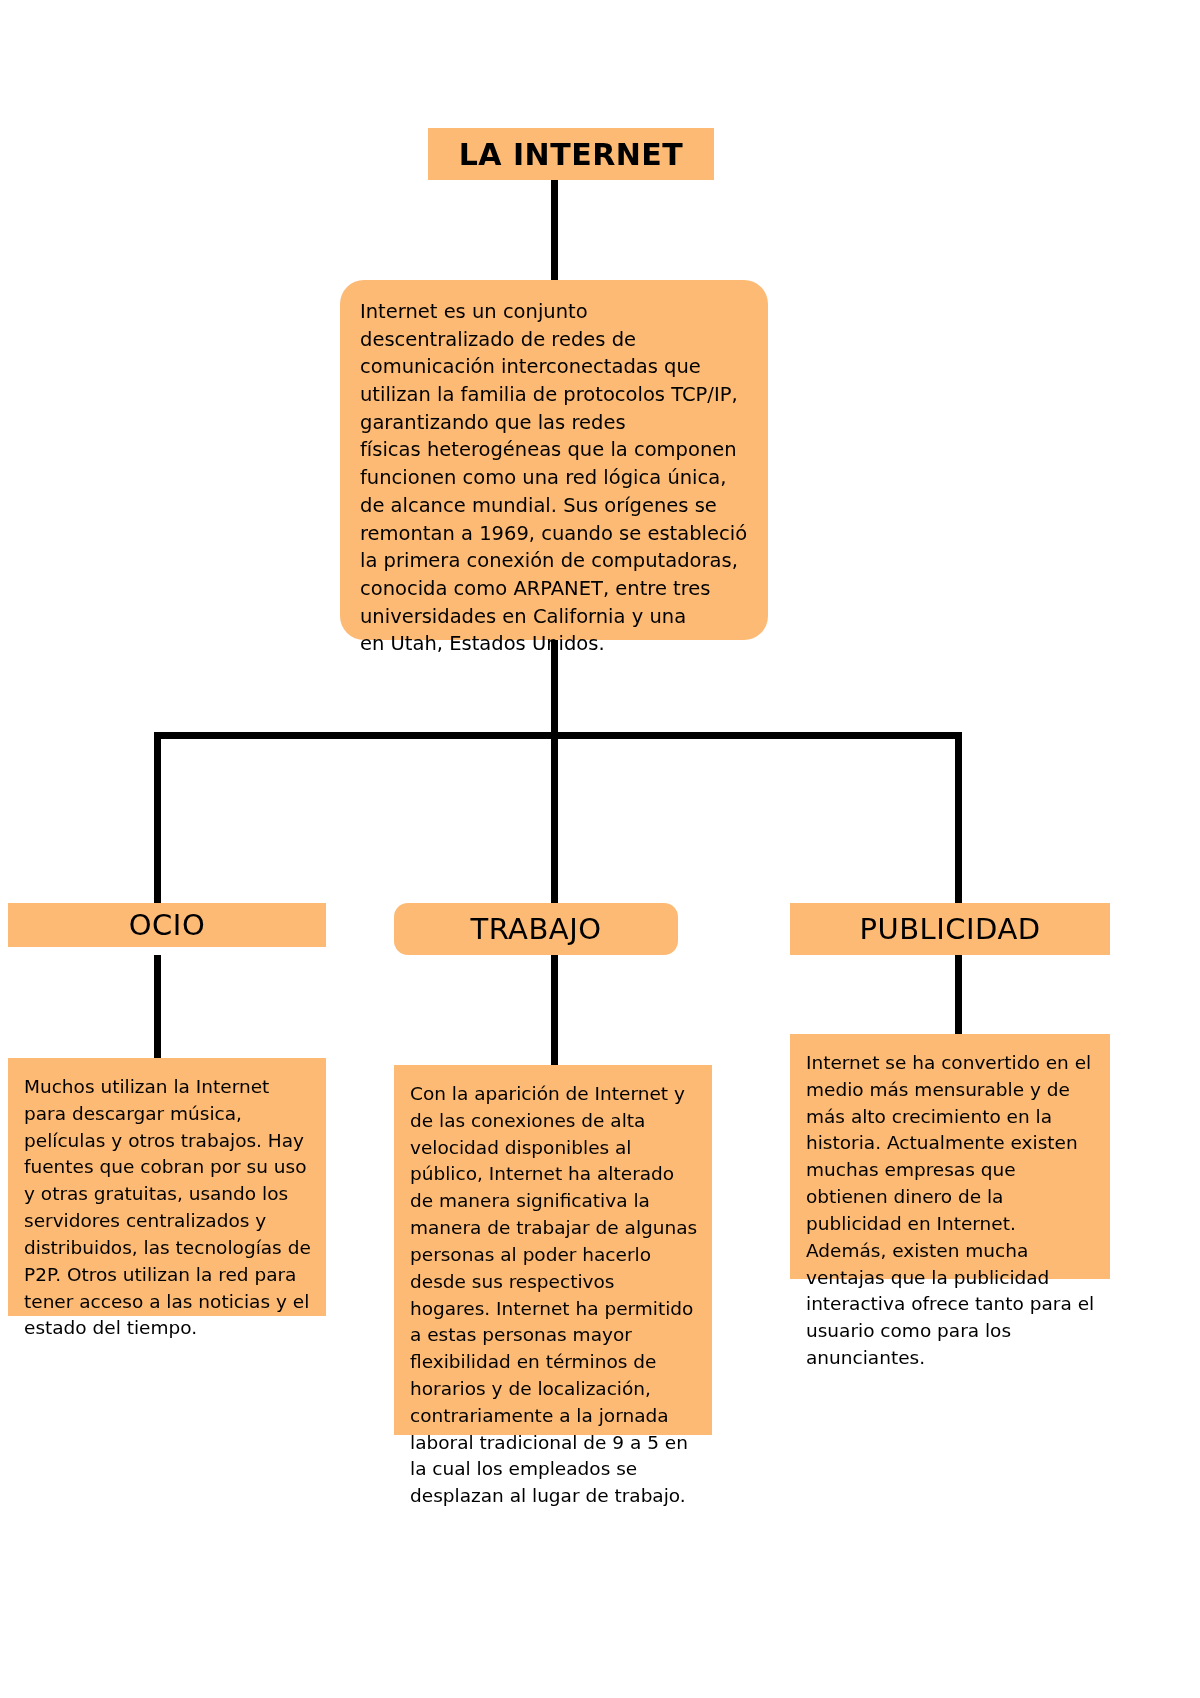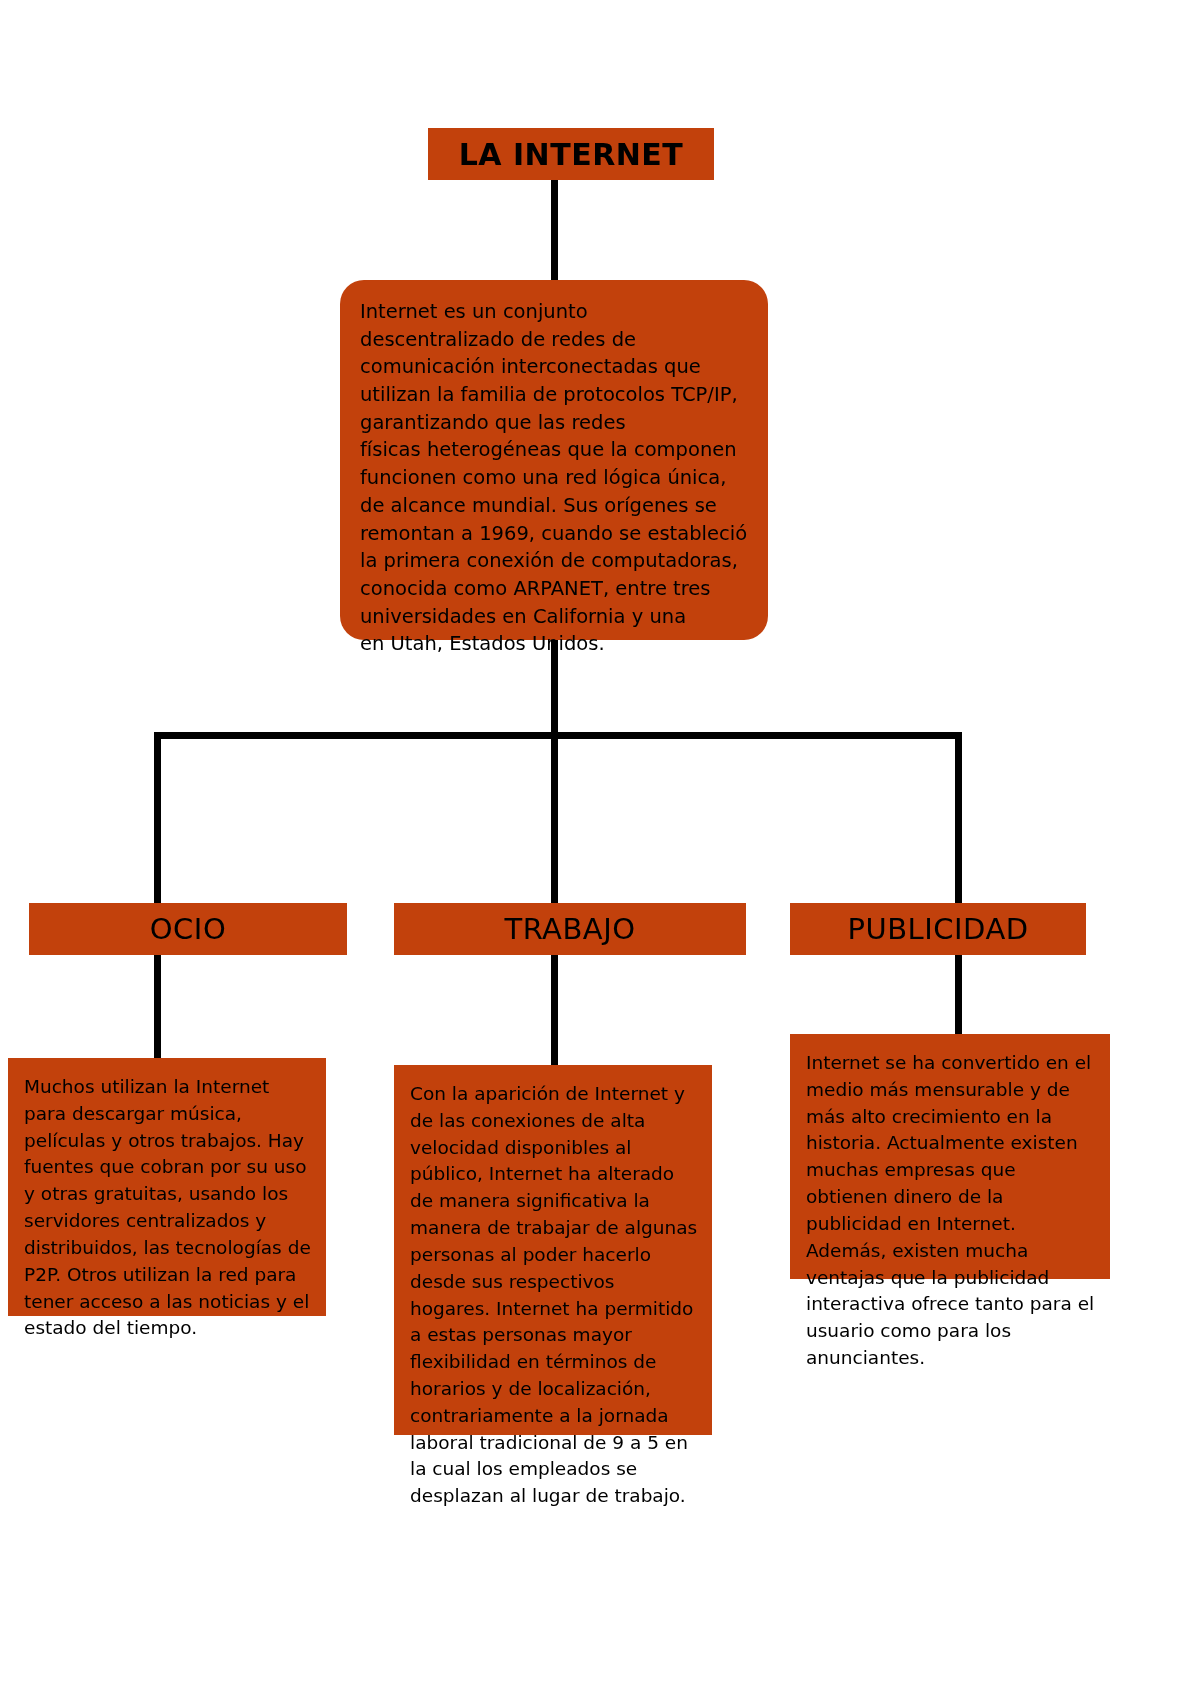--- a/index.html
+++ b/index.html
@@ -15,21 +15,21 @@
     position: relative;
     width: 1200px;
     height: 1698px;
     background: #ffffff;
     overflow: hidden;
   }
 
   
   .box {
     position: absolute;
-    background: #c2410c;
+    background: #fdba74;
     box-sizing: border-box;
     z-index: 2;
   }
   .title-box {
     display: flex;
     align-items: center;
     justify-content: center;
     font-weight: bold;
     font-size: 30px;
     letter-spacing: 0.5px;
@@ -81,31 +81,31 @@
 en Utah, Estados Unidos.</div>
 
   <div class="line vline" style="left:551px; top:640px; width:7px; height:95px;"></div>
 
   <div class="line hline" style="left:154px; top:732px; width:808px; height:7px;"></div>
 
   <div class="line vline" style="left:154px; top:732px; width:7px; height:172px;"></div>
   <div class="line vline" style="left:551px; top:732px; width:7px; height:172px;"></div>
   <div class="line vline" style="left:955px; top:732px; width:7px; height:172px;"></div>
 
-  <div class="box cat-box" style="left:8px; top:903px; width:318px; height:52px;margin-left:21px;">OCIO</div>
+  <div class="box cat-box" style="left:8px; top:903px; width:318px; height:44px;">OCIO</div>
 
   <div class="line vline" style="left:154px; top:955px; width:7px; height:133px;"></div>
 
   <div class="box text-box small" style="left:8px; top:1058px; width:318px; height:258px;">Muchos utilizan la Internet para descargar música, películas y otros trabajos. Hay fuentes que cobran por su uso y otras gratuitas, usando los servidores centralizados y distribuidos, las tecnologías de P2P. Otros utilizan la red para tener acceso a las noticias y el estado del tiempo.</div>
 
-  <div class="box cat-box" style="left:394px; top:903px; width:352px; height:52px;">TRABAJO</div>
+  <div class="box cat-box" style="left:394px; top:903px; width:284px; height:52px;border-radius:14px;">TRABAJO</div>
 
   <div class="line vline" style="left:551px; top:955px; width:7px; height:133px;"></div>
 
   <div class="box text-box small" style="left:394px; top:1065px; width:318px; height:370px;">Con la aparición de Internet y de las conexiones de alta velocidad disponibles al público, Internet ha alterado de manera significativa la manera de trabajar de algunas personas al poder hacerlo desde sus respectivos hogares. Internet ha permitido a estas personas mayor flexibilidad en términos de horarios y de localización, contrariamente a la jornada laboral tradicional de 9 a 5 en la cual los empleados se desplazan al lugar de trabajo.</div>
 
-  <div class="box cat-box" style="left:790px; top:903px; width:296px; height:52px;">PUBLICIDAD</div>
+  <div class="box cat-box" style="left:790px; top:903px; width:320px; height:52px;">PUBLICIDAD</div>
 
   <div class="line vline" style="left:955px; top:955px; width:7px; height:133px;"></div>
 
   <div class="box text-box small" style="left:790px; top:1034px; width:320px; height:245px;">Internet se ha convertido en el medio más mensurable y de más alto crecimiento en la historia. Actualmente existen muchas empresas que obtienen dinero de la publicidad en Internet. Además, existen mucha ventajas que la publicidad interactiva ofrece tanto para el usuario como para los anunciantes.</div>
 
 </div>
 
 </body></html>

